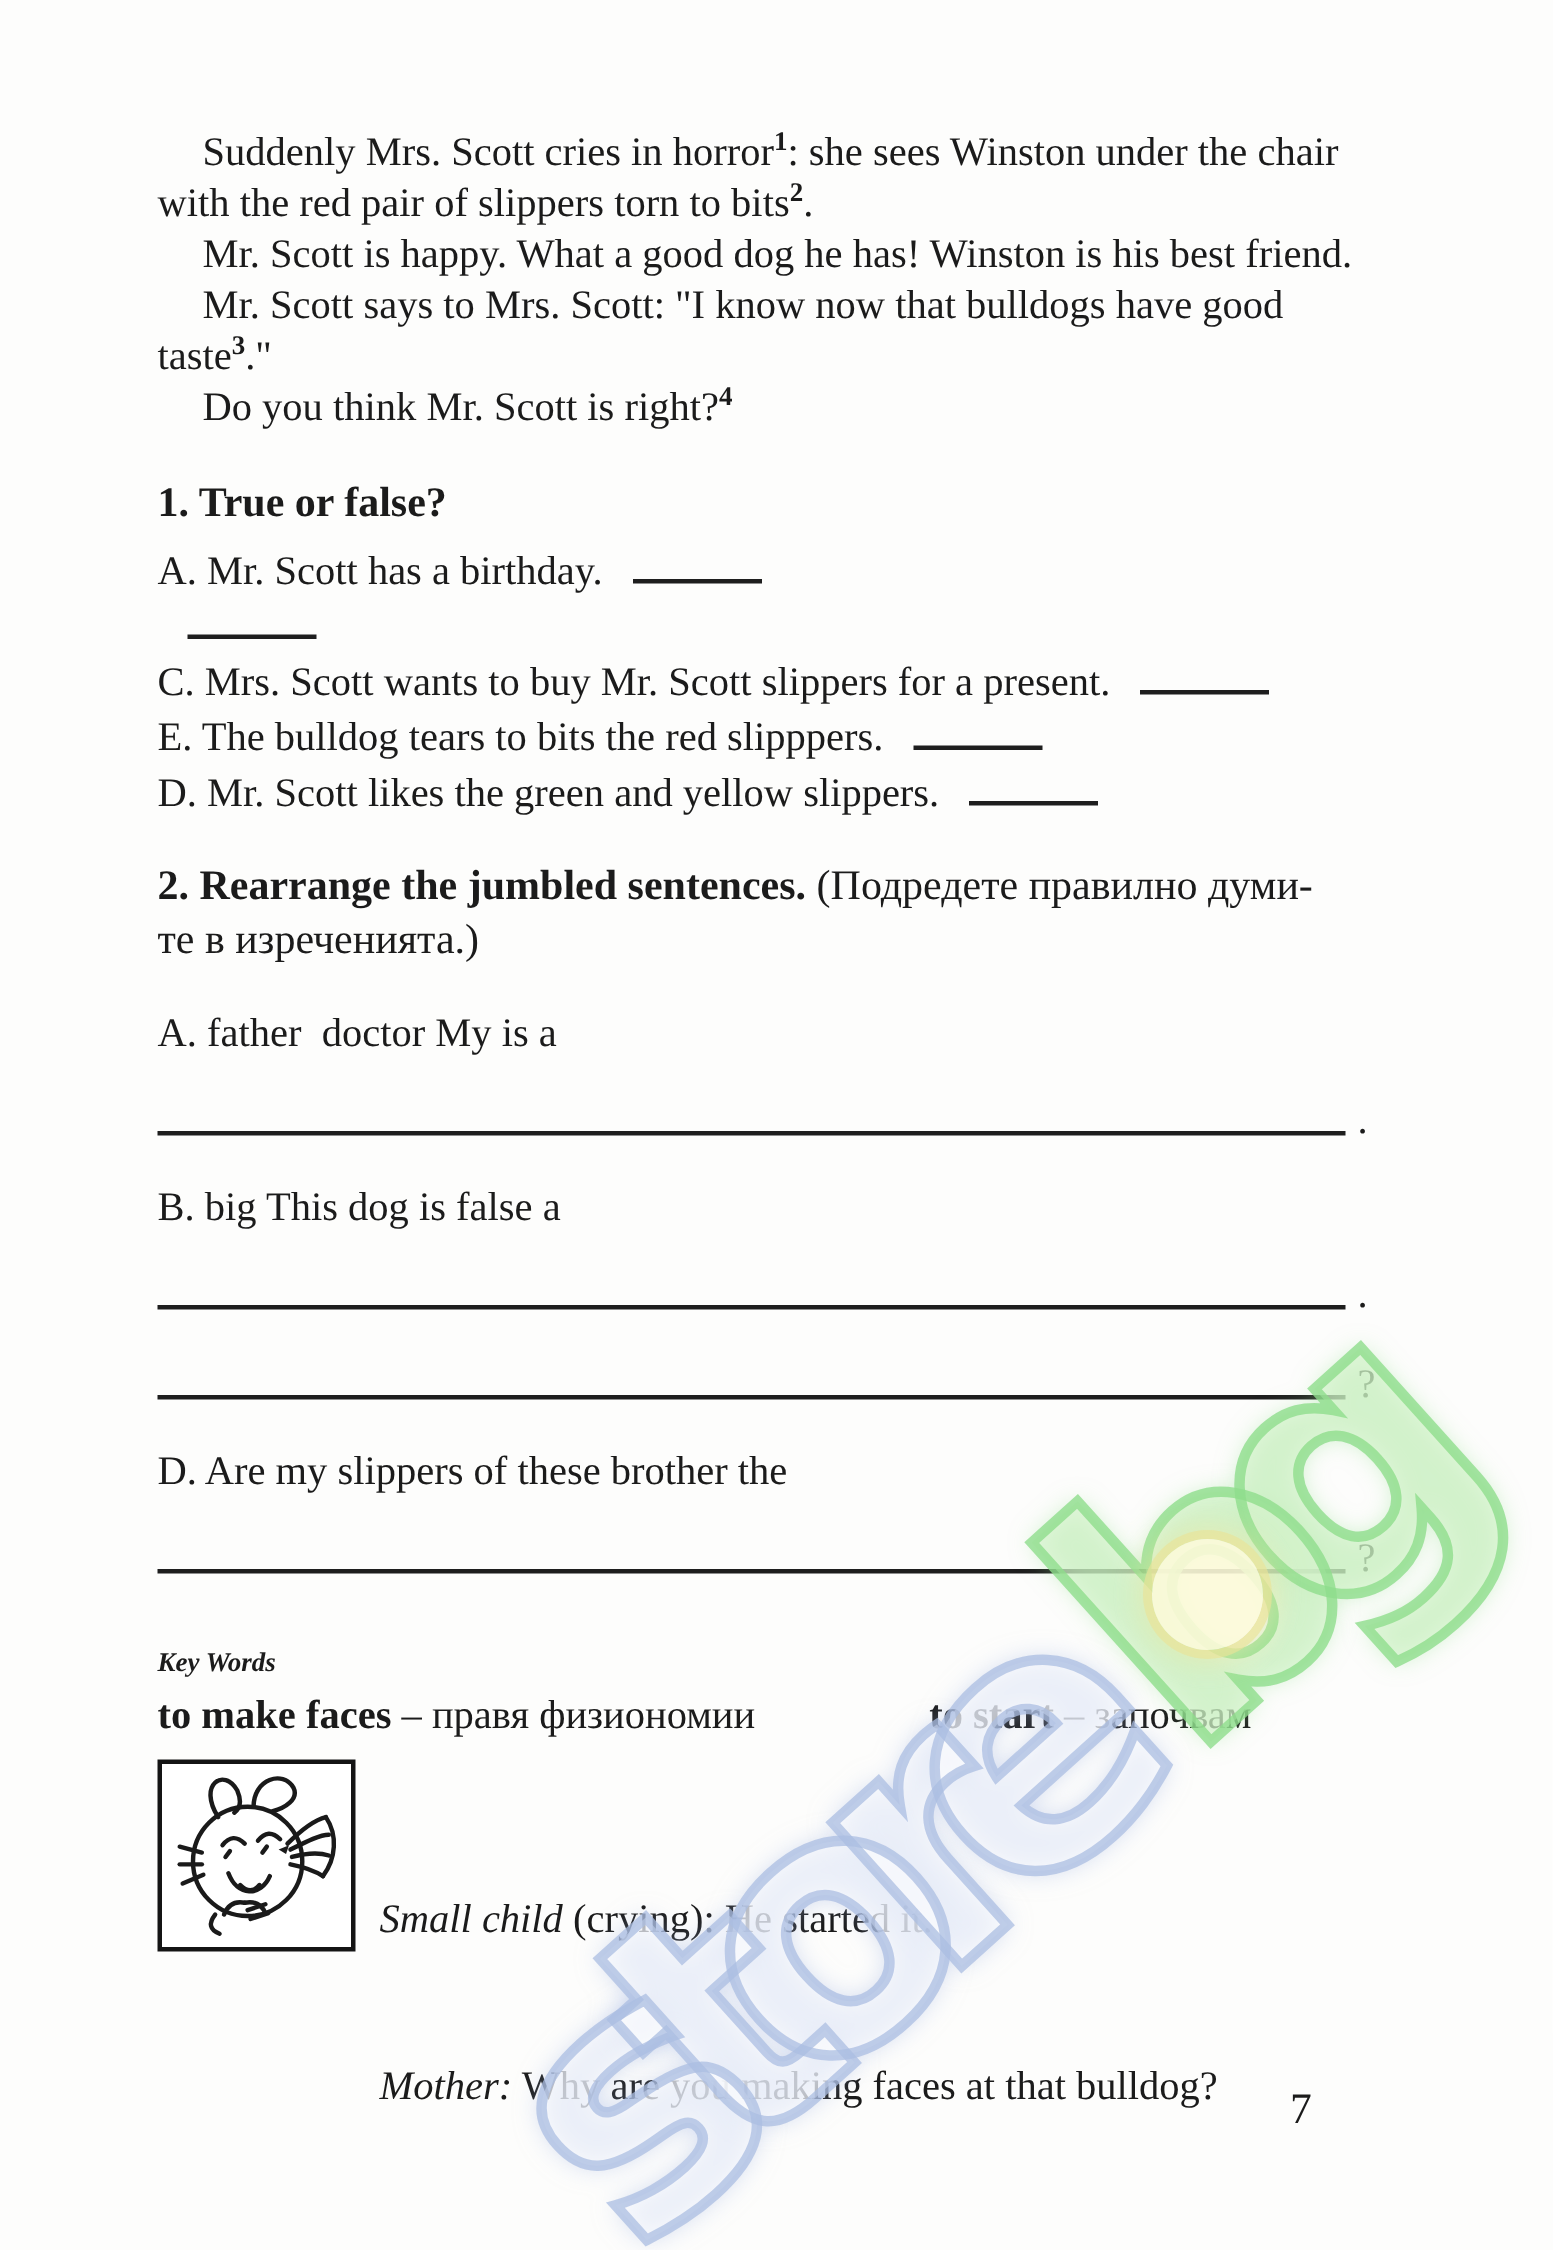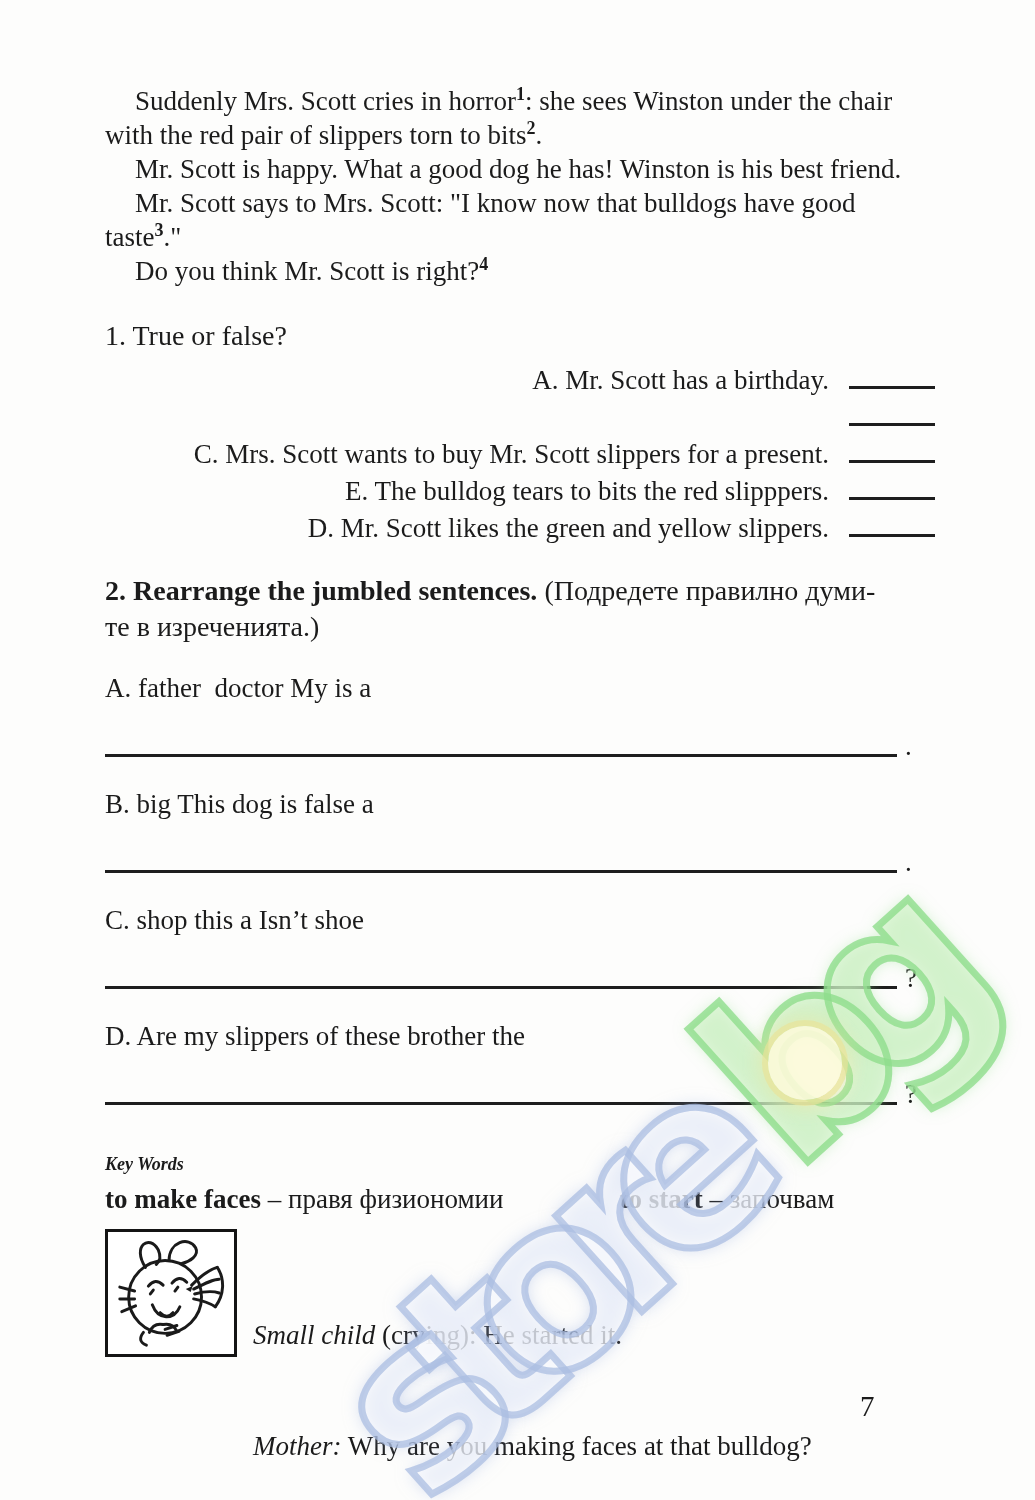--- a/index.html
+++ b/index.html
@@ -12,23 +12,23 @@
     font-family:"Liberation Serif", serif;
     color:#1b1b1b;
   }
   .content { padding:84px 100px 0 105px; width:830px; position:relative; z-index:1; }
 
   
   .story-p { margin:0; font-size:27px; line-height:34px; text-indent:30px; }
   sup.fn-ref { font-size:18px; font-weight:bold; line-height:0; }
 
   
-  .ex1-title { margin-top:30px; font-size:28px; font-weight:normal; line-height:36px; }
+  .ex1-title { margin-top:30px; font-size:28px; font-weight:bold; line-height:36px; }
   .tf-list { margin-top:8px; }
-  .tf-item { font-size:27px; line-height:37px; white-space:pre-wrap;text-align:right; }
+  .tf-item { font-size:27px; line-height:37px; white-space:pre-wrap; }
   .blank { display:inline-block; width:86px; border-bottom:3px solid #1e1e1e; margin-left:20px; height:22px; vertical-align:baseline; }
 
   
   .ex2 { margin-top:26px; }
   .ex2-title { font-size:28px; line-height:36px; }
   .ex2-title .bold { font-weight:bold; }
   .jumbled-item { margin-top:26px; }
   .jumbled-text { font-size:27px; line-height:34px; white-space:pre-wrap; }
   .answer-row { display:flex; align-items:flex-end; margin-top:22px; height:34px; }
   .rule { width:792px; border-bottom:3px solid #1e1e1e; height:0; margin-bottom:4px; }
@@ -108,21 +108,20 @@
           </div>
       </div>
       <div class="jumbled-item">
         <div class="jumbled-text">B. big This dog is false a</div>
         <div class="answer-row">
             <span class="rule"></span>
             <span class="end-mark">.</span>
           </div>
       </div>
       <div class="jumbled-item">
-        <div class="jumbled-text">C. shop this a Isn’t shoe</div>
         <div class="answer-row">
             <span class="rule"></span>
             <span class="end-mark">?</span>
           </div>
       </div>
       <div class="jumbled-item">
         <div class="jumbled-text">D. Are my slippers of these brother the</div>
         <div class="answer-row">
             <span class="rule"></span>
             <span class="end-mark">?</span>

